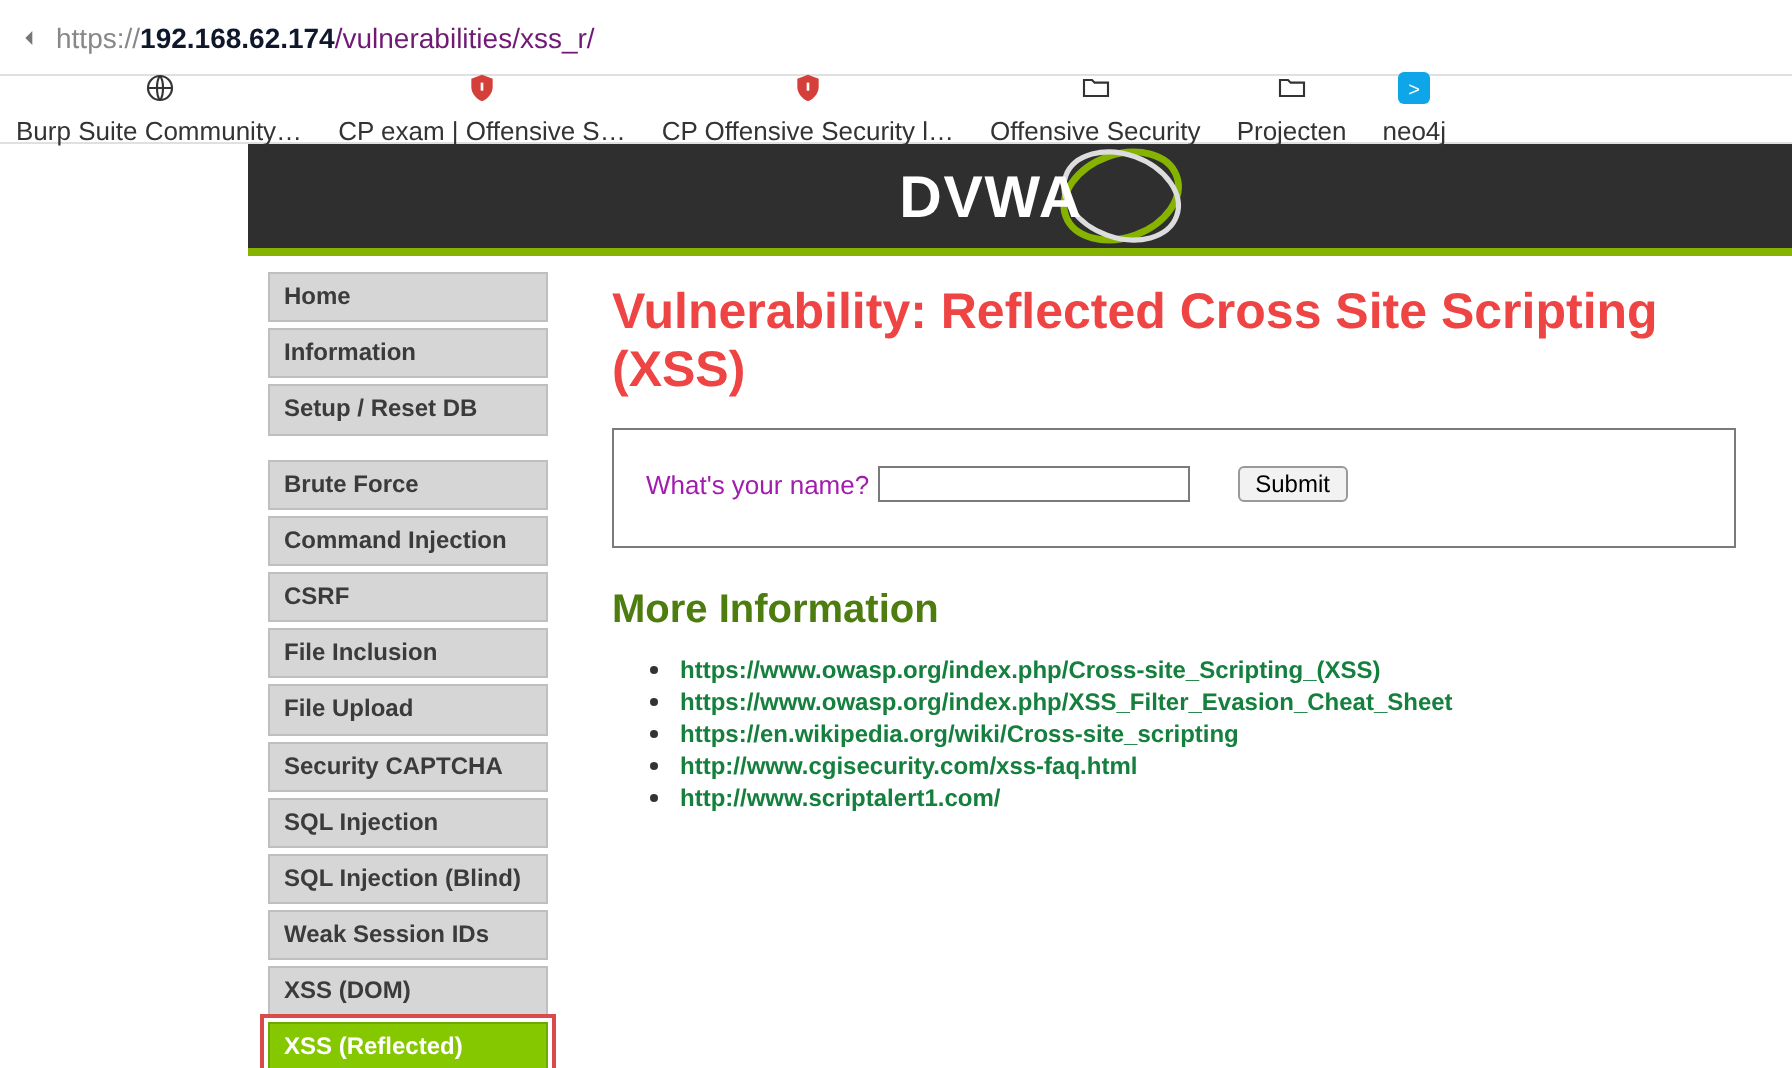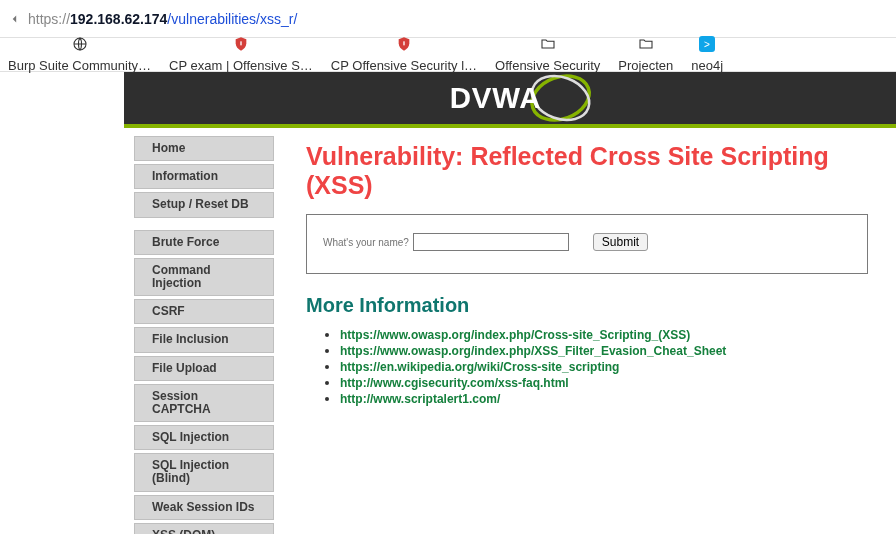--- a/index.html
+++ b/index.html
@@ -16,21 +16,21 @@
     height: 38px;
     display: flex;
     align-items: center;
     padding: 4px 8px;
     color: #5f6368;
     font-size: 14px;
     border-bottom: 1px solid #e0e0e0;
   }
   .url-bar .scheme { color: #888; }
   .url-bar .host { color: #0f172a; font-weight: 600; }
-  .url-bar .path { color: #1d4ed8; }
+  .url-bar .path { color: #701a75; }
 
   
   .bookmarks {
     height: 34px;
     display: flex;
     align-items: center;
     padding: 0 8px;
     gap: 18px;
     font-size: 13px;
     color: #333;
@@ -64,21 +64,21 @@
   
   .sidebar {
     width:160px;
     padding:8px 10px 0 10px;
   }
   .menu-group { margin-bottom:12px; }
   .menu-item {
     display:block;
     background:#d6d6d6;
     border:1px solid #bfbfbf;
-    padding:5px 17px;
+    padding:5px 7px;
     margin-bottom:3px;
     font-size:12px;
     font-weight:700;
     color:#3b3b3b;
     cursor:pointer;
     line-height:1.1;
   }
   .menu-item.active {
     background:#86c800;
     border:1px solid #6fa800;
@@ -99,40 +99,40 @@
   }
   .form-box {
     border:1px solid #7a7a7a;
     padding:18px 16px 22px 16px;
     display:flex;
     align-items:center;
     gap:4px;
     margin-bottom:20px;
     width:562px;
   }
-  .form-box label { font-size:10px; color:#737373; }
+  .form-box label { font-size:13px; color:#a21caf; }
   .form-box input[type=text] {
     width:156px;
     height:18px;
     border:1px solid #7a7a7a;
     padding:1px 3px;
   }
   .form-box button {
     margin-left:20px;
     font-size:12px;
     padding:1px 8px;
     border:1px solid #999;
     background:#f2f2f2;
     border-radius:3px;
     cursor:pointer;
   }
   h2.more-info {
     font-size:20px;
     font-weight:700;
-    color:#0f766e;
+    color:#4d7c0f;
     margin-bottom:10px;
   }
   ul.info-links {
     list-style:disc;
     padding-left:34px;
   }
   ul.info-links li { margin-bottom:1px; }
   ul.info-links a {
     color:#15803d;
     font-weight:700;
@@ -224,21 +224,21 @@
         <a class="menu-item">Home</a>
         <a class="menu-item">Information</a>
         <a class="menu-item">Setup / Reset DB</a>
       </div>
       <div class="menu-group">
         <a class="menu-item">Brute Force</a>
         <a class="menu-item">Command Injection</a>
         <a class="menu-item">CSRF</a>
         <a class="menu-item">File Inclusion</a>
         <a class="menu-item">File Upload</a>
-        <a class="menu-item">Session CAPTCHA</a>
+        <a class="menu-item">Security CAPTCHA</a>
         <a class="menu-item">SQL Injection</a>
         <a class="menu-item">SQL Injection (Blind)</a>
         <a class="menu-item">Weak Session IDs</a>
         <a class="menu-item">XSS (DOM)</a>
         <a class="menu-item active active-wrap">XSS (Reflected)</a>
 
       </div>
     </div>
 
     <div class="main">

